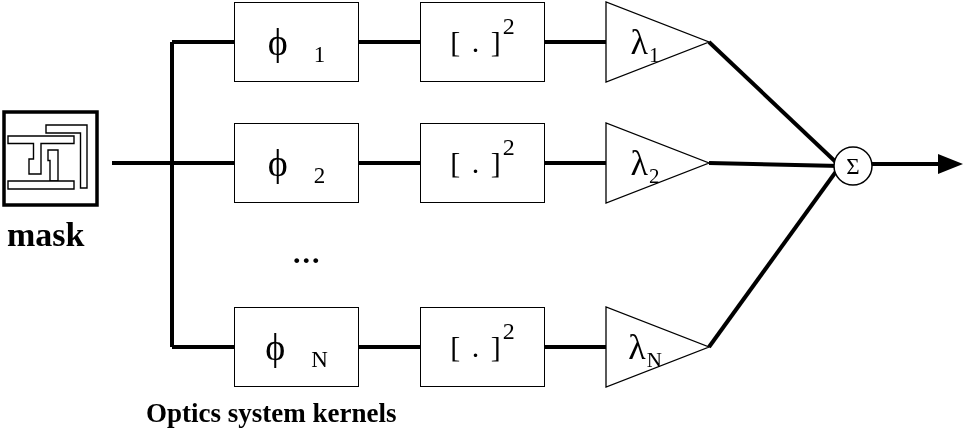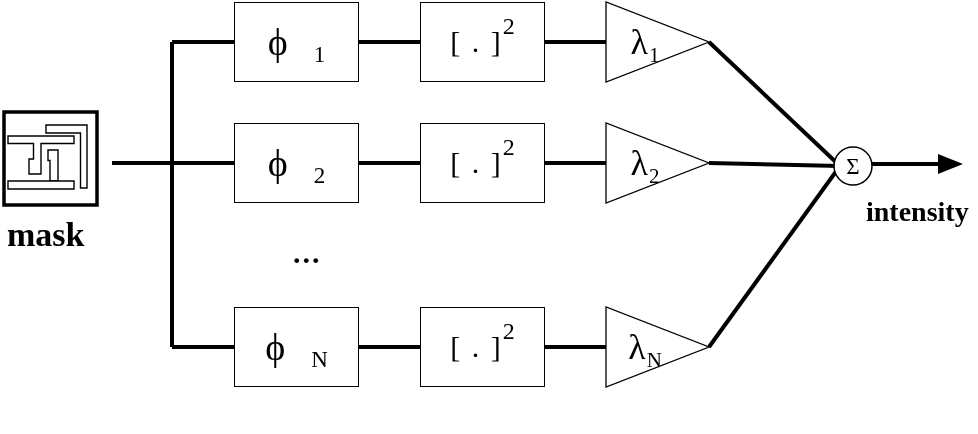--- a/index.html
+++ b/index.html
@@ -133,15 +133,15 @@
     <span class="sq-exp">2</span>
   </div>
   <div class="tri-label" style="left:608px; top:307px;">
     <span class="lam-sym">λ</span>
     <span class="lam-sub">N</span>
   </div>
 
   <div class="sum-label">Σ</div>
   <div class="caption cap-dots">...</div>
   <div class="caption cap-mask">mask</div>
-  <div class="caption cap-intensity">intensity</div>
+  <div class="caption cap-kernels">Optics system kernels</div>
 
 </div>
 
 </body></html>

